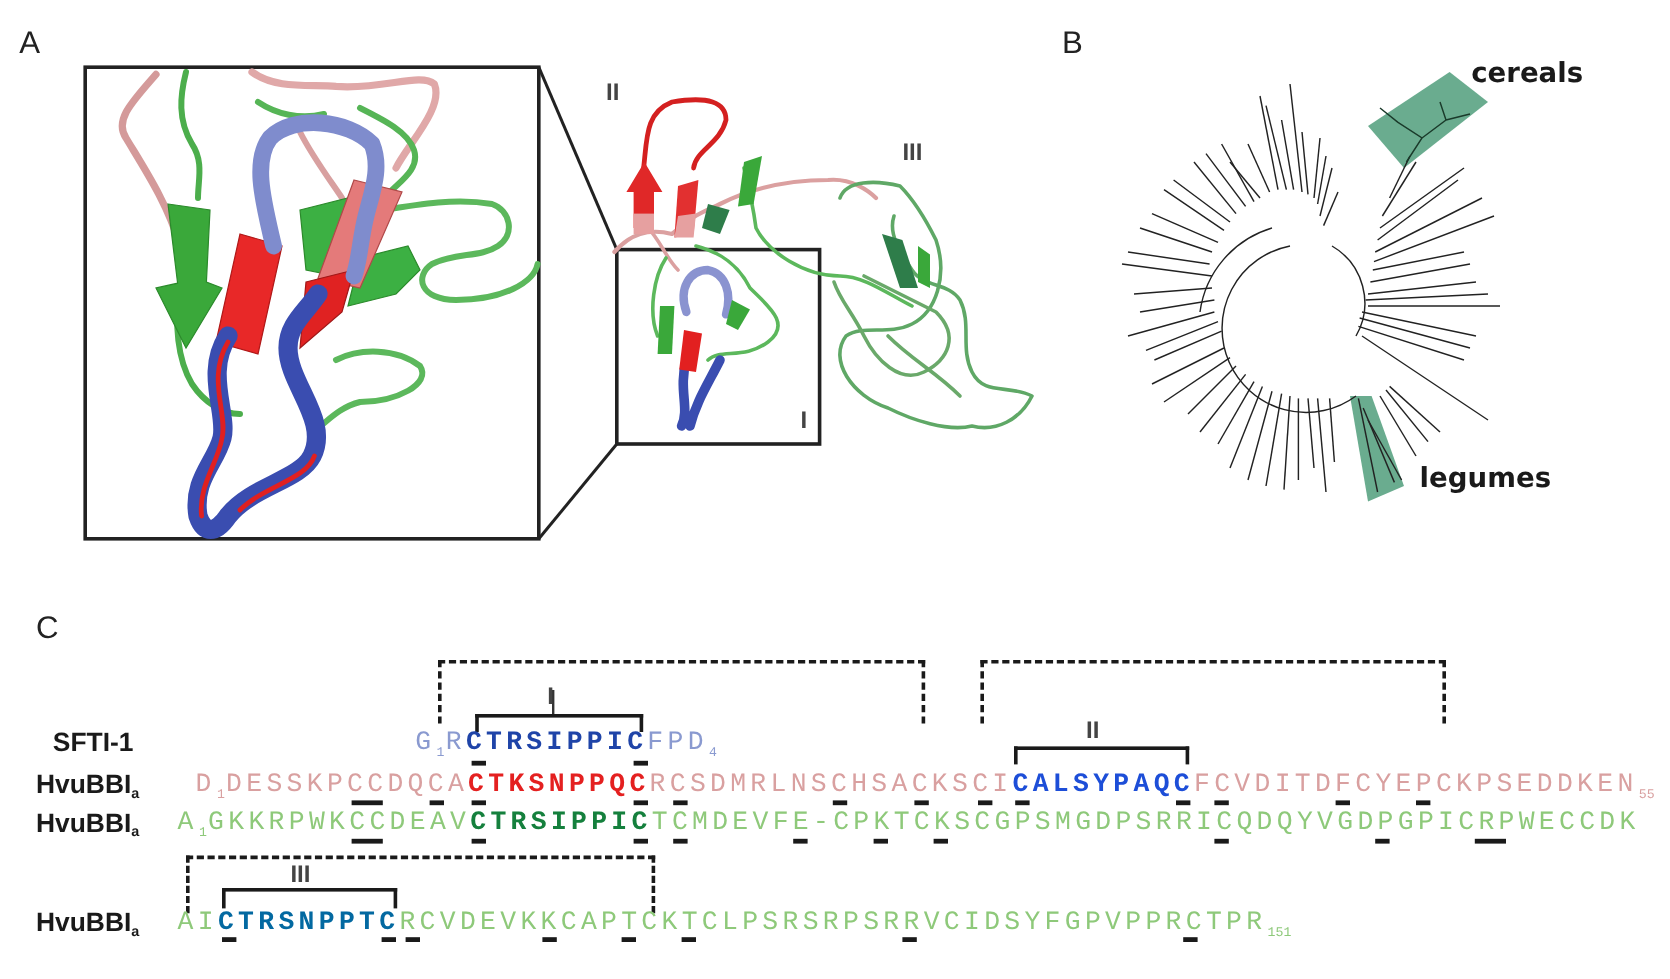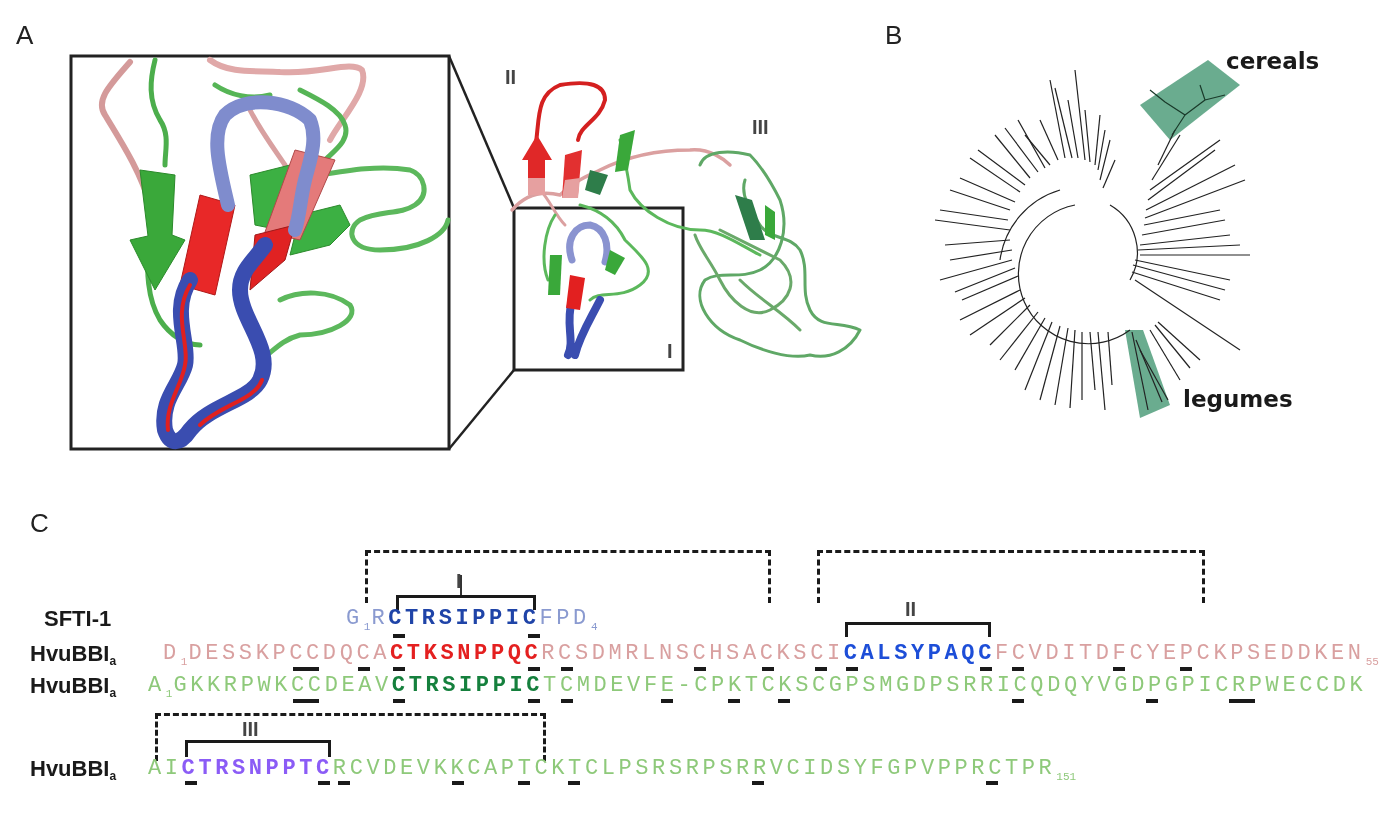--- a/index.html
+++ b/index.html
@@ -200,21 +200,21 @@
 <div class="seq-name" style="left:30px;top:641px;"><span>HvuBBI</span><sub>a</sub></div>
 <div class="seq-name" style="left:30px;top:673px;"><span>HvuBBI</span><sub>a</sub></div>
 <div class="seq-name" style="left:30px;top:756px;"><span>HvuBBI</span><sub>a</sub></div>
 
 <div class="seq" style="left:346px;top:606px;color:#8a9ad0;"><span>G</span><sub>1</sub><span>R</span><span class="b" style="color:#1f44a8;">CTRSIPPIC</span><span>FPD</span><sub>4</sub></div>
 
 <div class="seq" style="left:163px;top:641px;color:#d9a0a0;"><span>D</span><sub>1</sub><span>DESSKPCCDQCA</span><span class="b" style="color:#e42020;text-align:right;">CTKSNPPQC</span><span>RCSDMRLNSCHSACKSCI</span><span class="b" style="color:#1d4ed8;">CALSYPAQC</span><span>FCVDITDFCYEPCKPSEDDKEN</span><sub>55</sub></div>
 
 <div class="seq" style="left:148px;top:673px;color:#8ec97a;"><span>A</span><sub>1</sub><span>GKKRPWKCCDEAV</span><span class="b" style="color:#15803d;">CTRSIPPIC</span><span>TCMDEVFE-CPKTCKSCGPSMGDPSRRICQDQYVGDPGPICRPWECCDK</span></div>
 
-<div class="seq" style="left:148px;top:756px;color:#8ec97a;"><span>AI</span><span class="b" style="color:#8b5cf6;">CTRSNPPTC</span><span>RCVDEVKKCAPTCKTCLPSRSRPSRRVCIDSYFGPVPPRCTPR</span><sub>151</sub></div>
+<div class="seq" style="left:148px;top:756px;color:#8ec97a;"><span>AI</span><span class="b" style="color:#0369a1;">CTRSNPPTC</span><span>RCVDEVKKCAPTCKTCLPSRSRPSRRVCIDSYFGPVPPRCTPR</span><sub>151</sub></div>
 
 <div class="ul" style="left:393px;top:634px;width:12px;"></div>
 <div class="ul" style="left:528px;top:634px;width:12px;"></div>
 
 <div class="ul" style="left:293px;top:667px;width:26px;"></div>
 <div class="ul" style="left:358px;top:667px;width:12px;"></div>
 <div class="ul" style="left:393px;top:667px;width:12px;"></div>
 <div class="ul" style="left:528px;top:667px;width:12px;"></div>
 <div class="ul" style="left:561px;top:667px;width:12px;"></div>
 <div class="ul" style="left:694px;top:667px;width:12px;"></div>

